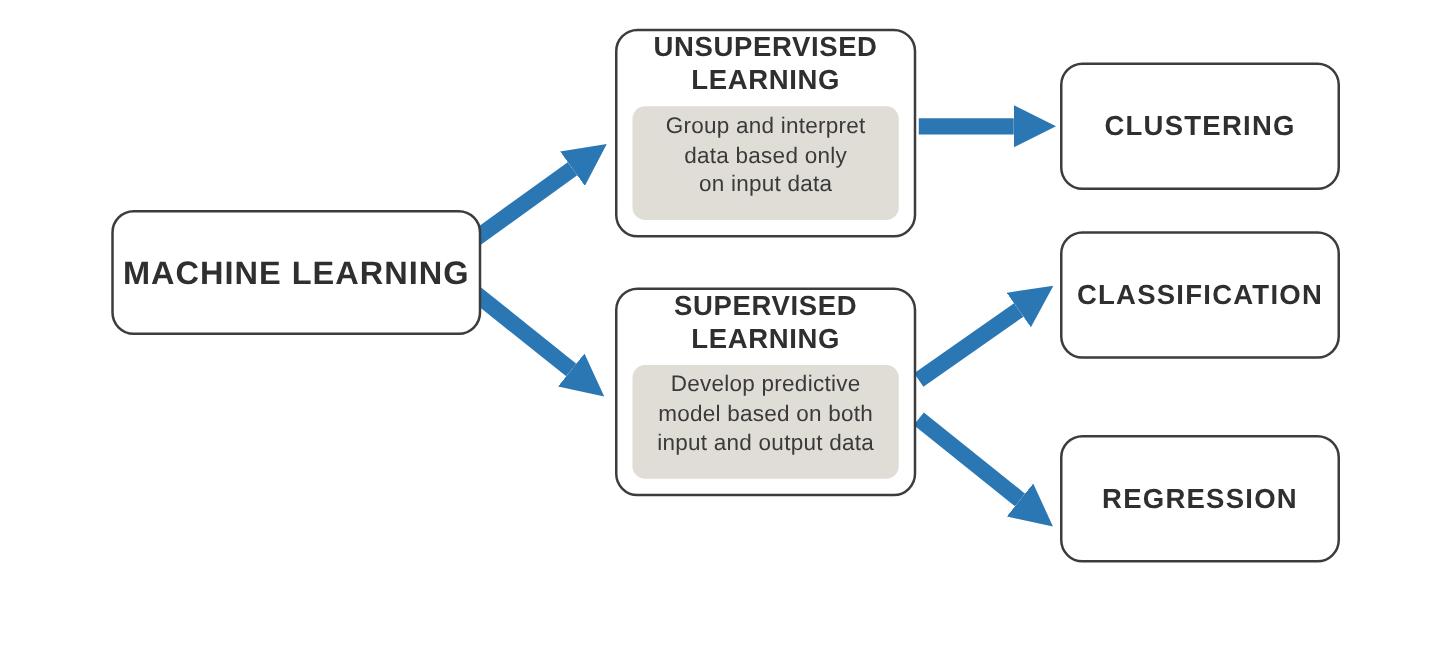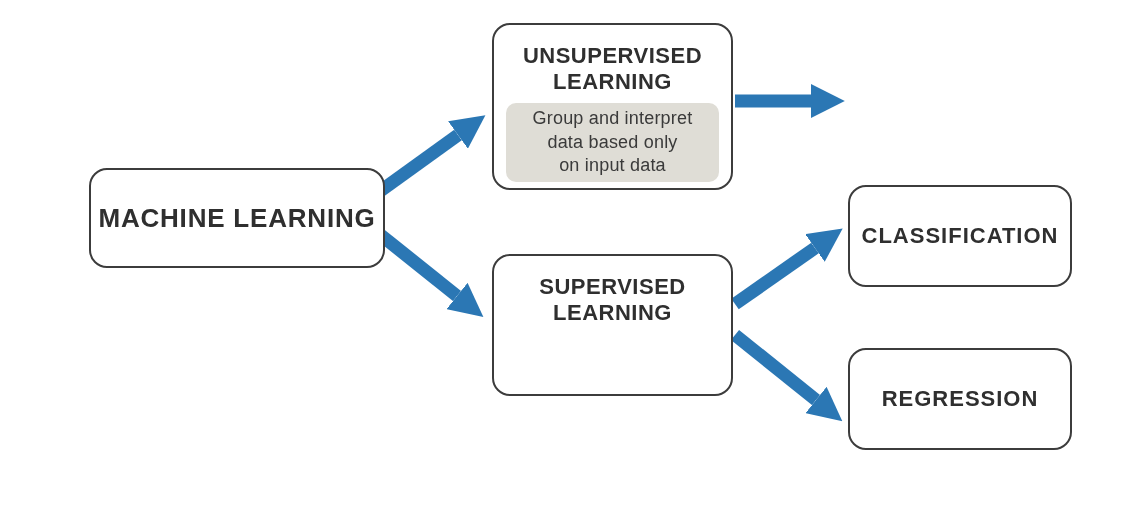--- a/index.html
+++ b/index.html
@@ -50,21 +50,21 @@
   }
   .leaf-label {
     font-weight: bold;
     font-size: 22px;
     letter-spacing: 1px;
     white-space: nowrap;
   }
   .branch {
     display: flex;
     flex-direction: column;
-    padding: 18px 12px 12px 12px;
+    padding: 0 12px 12px 12px;
   }
   .branch-title {
     font-weight: bold;
     font-size: 22px;
     line-height: 1.18;
     letter-spacing: 0.5px;
     text-align: center;
     white-space: pre-line;
   }
   .branch-panel {
@@ -81,21 +81,21 @@
     font-size: 18px;
     line-height: 1.32;
     color: #3a3a3a;
     text-align: center;
     white-space: pre-line;
     letter-spacing: 0.2px;
   }
   
   .node-ml            { left: 89px;  top: 168px; width: 296px; height: 100px; }
   .node-unsupervised  { left: 492px; top: 23px;  width: 241px; height: 167px; }
-  .node-supervised    { left: 492px; top: 254px; width: 241px; height: 142px; }
+  .node-supervised    { left: 492px; top: 230px; width: 241px; height: 167px; }
   .node-clustering    { left: 848px; top: 50px;  width: 224px; height: 102px; }
   .node-classification{ left: 848px; top: 185px; width: 224px; height: 102px; }
   .node-regression    { left: 848px; top: 348px; width: 224px; height: 102px; }
 </style>
 </head>
 <body>
 
 <div class="canvas">
 
   <svg class="connector-layer" viewBox="0 0 1144 523" xmlns="http://www.w3.org/2000/svg">
@@ -121,22 +121,30 @@
     <div class="branch-panel">
       <div class="branch-desc">Group and interpret
 data based only
 on input data</div>
     </div>
   </div>
 
   <div class="node branch node-supervised">
     <div class="branch-title">SUPERVISED
 LEARNING</div>
+    <div class="branch-panel">
+      <div class="branch-desc">Develop predictive
+model based on both
+input and output data</div>
+    </div>
   </div>
 
+  <div class="node leaf node-clustering">
+    <span class="leaf-label">CLUSTERING</span>
+  </div>
 
   <div class="node leaf node-classification">
     <span class="leaf-label">CLASSIFICATION</span>
   </div>
 
   <div class="node leaf node-regression">
     <span class="leaf-label">REGRESSION</span>
   </div>
 
 </div>

